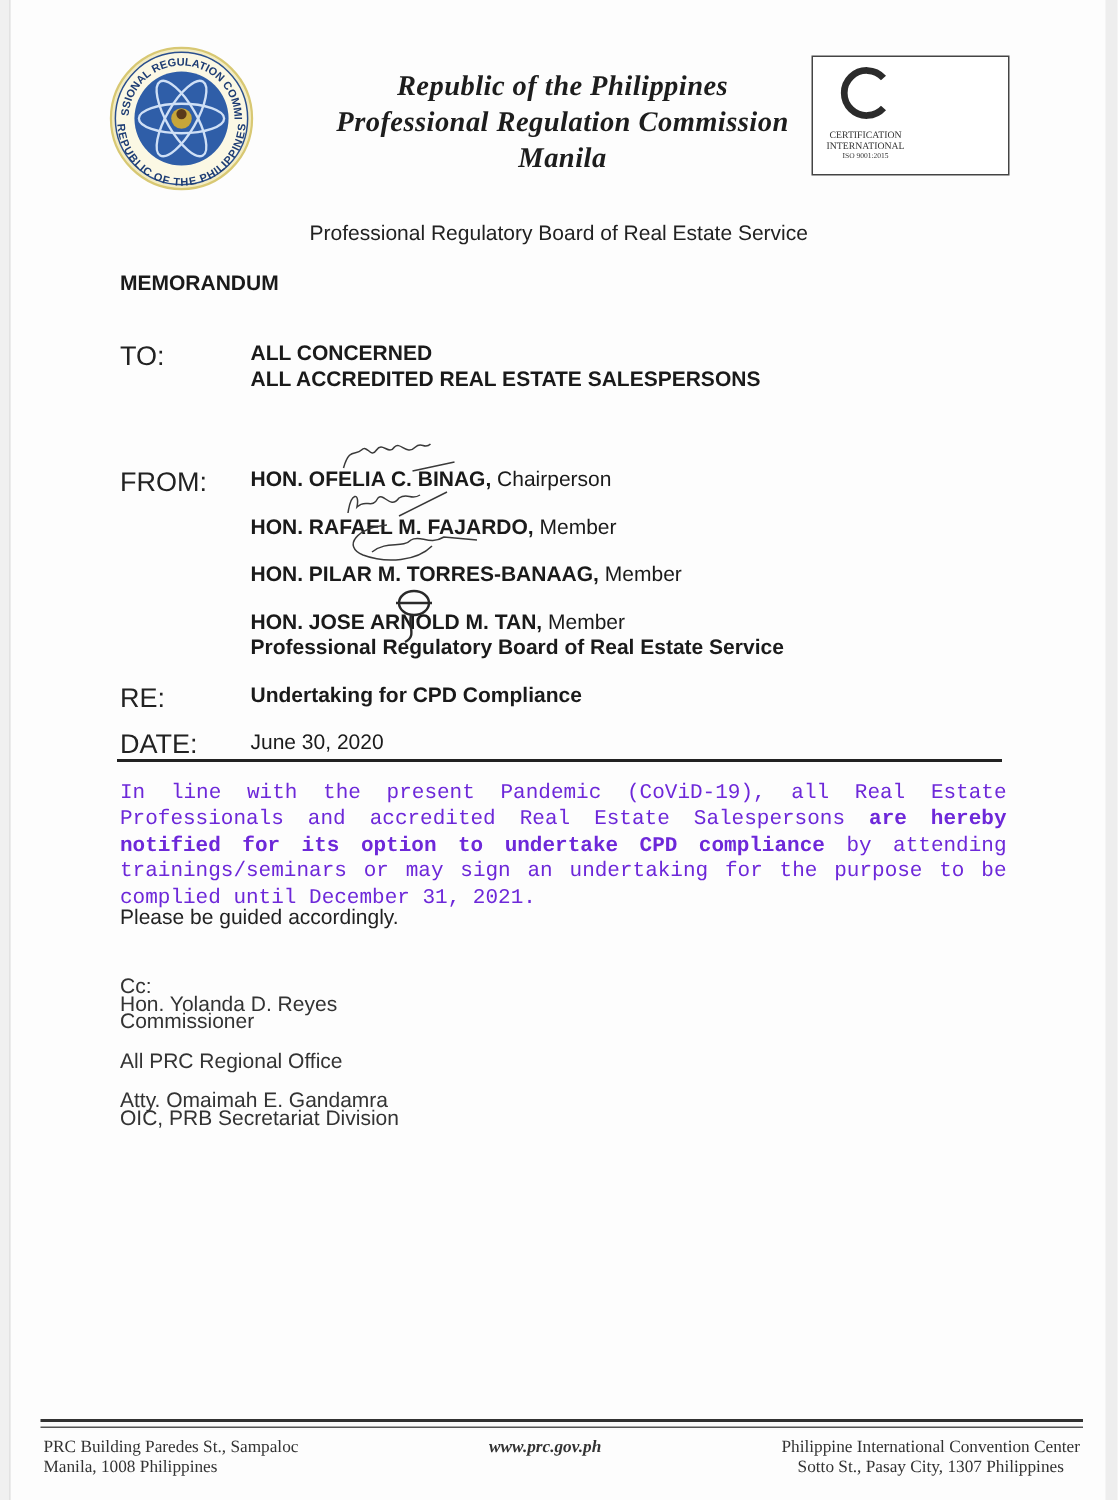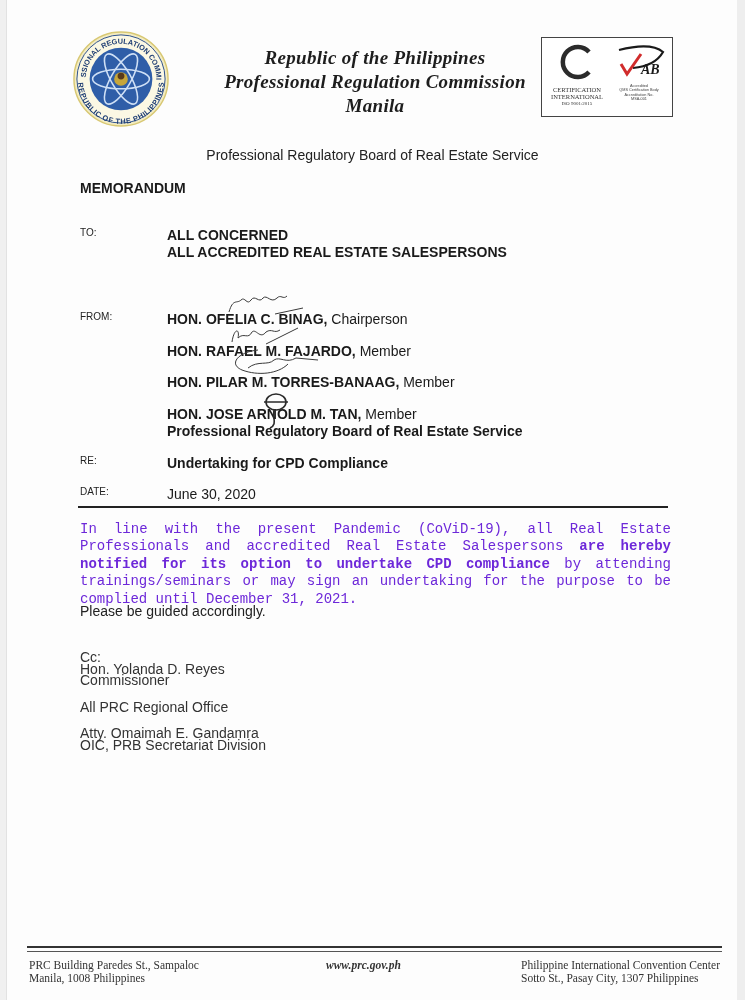--- a/index.html
+++ b/index.html
@@ -19,41 +19,41 @@
   .cert-box { position: absolute; left: 541px; top: 37px; width: 130px; height: 78px; border: 1.5px solid #444; background: #fff; }
   .cert-left { position: absolute; left: 4px; top: 4px; width: 62px; text-align: center; }
   .cert-right { position: absolute; left: 68px; top: 4px; width: 58px; text-align: center; }
   .cert-text { font-family: "Liberation Serif", serif; font-size: 6.5px; line-height: 7px; color: #333; }
   .cert-small { font-size: 3.8px; line-height: 4.3px; color: #444; font-family: "Liberation Sans", sans-serif; }
 
   .board-line { position: absolute; left: 0; width: 745px; top: 147px; text-align: center; font-size: 14px; color: #222; }
 
   .memo-title { position: absolute; left: 80px; top: 180px; font-size: 14px; font-weight: bold; }
 
-  .field-label { position: absolute; left: 80px; font-size: 10px; color: #222; }
+  .field-label { position: absolute; left: 80px; font-size: 18px; color: #222; }
   .field-value { position: absolute; left: 167px; font-size: 14px; line-height: 16px; }
   .bold { font-weight: bold; }
   .to-list div { font-weight: bold; line-height: 16.5px; }
 
   .sig-row { position: absolute; left: 167px; font-size: 14px; }
   .sig { position: absolute; pointer-events: none; }
 
   .divider { position: absolute; left: 78px; top: 506px; width: 590px; height: 2px; background: #222; }
 
   .body-para { position: absolute; left: 80px; top: 521px; width: 591px; font-size: 14px; line-height: 17.4px; text-align: justify; color: #6d28d9; font-family: Liberation Mono, monospace; }
   .guided { position: absolute; left: 80px; top: 603px; font-size: 14px; color: #222; }
 
   .cc { position: absolute; left: 80px; font-size: 14px; line-height: 11.5px; color: #333; }
 
   .footer-rule1 { position: absolute; left: 27px; top: 946px; width: 695px; height: 2px; background: #333; }
   .footer-rule2 { position: absolute; left: 27px; top: 951px; width: 695px; height: 1px; background: #555; }
   .footer { position: absolute; top: 959px; font-family: "Liberation Serif", serif; font-size: 11.5px; line-height: 13px; color: #333; }
   .footer-left { left: 29px; }
   .footer-mid { left: 326px; font-style: italic; font-weight: bold; }
-  .footer-right { right: 25px; text-align: left; }
+  .footer-right { right: 25px; text-align: center; }
 </style>
 </head>
 <body>
 
 <div class="edge-left"></div>
 <div class="edge-right"></div>
 
 <div class="seal">
   <svg width="98" height="98" viewBox="0 0 100 100">
     <defs>
@@ -86,31 +86,20 @@
 </div>
 
 <div class="cert-box">
   <div class="cert-left">
     <svg width="40" height="40" viewBox="0 0 40 40">
       <path d="M 32 10 A 15 15 0 1 0 32 30" fill="none" stroke="#2b2b2b" stroke-width="4.5"></path>
     </svg>
     <div class="cert-text">CERTIFICATION</div>
     <div class="cert-text">INTERNATIONAL</div>
     <div class="cert-text" style="font-size:5px;">ISO 9001:2015</div>
-  </div>
-  <div class="cert-right">
-    <svg width="56" height="38" viewBox="0 0 56 38">
-      <path d="M 8 8 Q 40 0 52 10 Q 44 24 22 26" fill="none" stroke="#1a1a1a" stroke-width="2.2"></path>
-      <path d="M 10 22 L 16 32 L 30 12" fill="none" stroke="#d12c2c" stroke-width="3"></path>
-      <text x="30" y="32" font-family="Liberation Serif, serif" font-style="italic" font-weight="bold" font-size="14" fill="#1a1a1a">AB</text>
-    </svg>
-    <div class="cert-small">Accredited</div>
-    <div class="cert-small">QMS Certification Body</div>
-    <div class="cert-small">Accreditation No.</div>
-    <div class="cert-small">MSA-001</div>
   </div>
 </div>
 
 <div class="board-line">Professional Regulatory Board of Real Estate Service</div>
 
 <div class="memo-title">MEMORANDUM</div>
 
 <div class="field-label" style="top:227px;">TO:</div>
 <div class="field-value to-list" style="top:227px;">
   <div>ALL CONCERNED</div>

